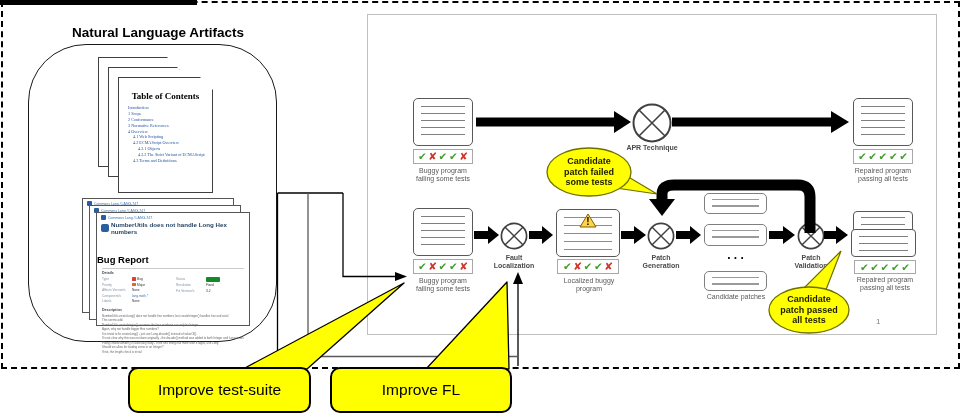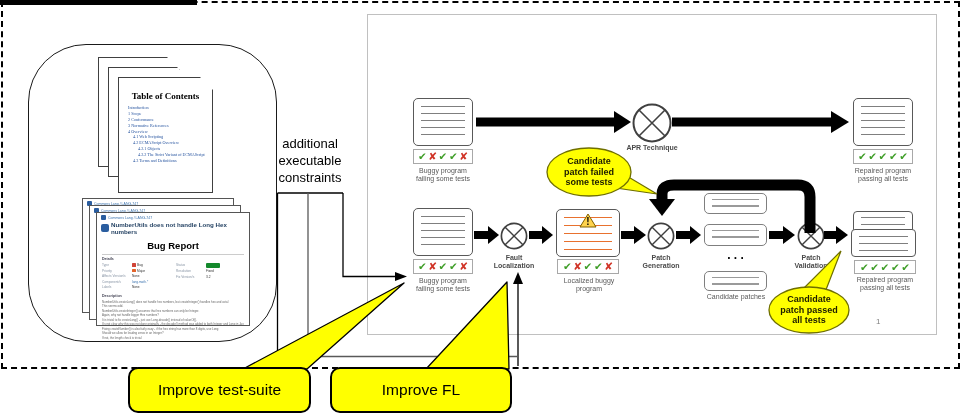--- a/index.html
+++ b/index.html
@@ -27,21 +27,21 @@
 
   #bug-p3{left:82px;top:198px;width:152px;height:115px;border-color:#555;}
   #bug-p2{left:89px;top:205px;width:152px;height:115px;border-color:#555;}
   #bug-p1{left:96px;top:212px;width:154px;height:114px;border-color:#555;}
   .crumb-row{display:flex;align-items:center;gap:2px;padding:2px 0 0 4px;}
   .jira-ic{width:5px;height:5px;background:#2a5d9f;border-radius:1px;flex:none;}
   .crumb{font-size:3.5px;color:#3b73af;}
   .bug-title-row{display:flex;align-items:center;gap:2px;padding:1px 0 0 4px;}
   .jira-ic2{width:8px;height:8px;background:#2a5d9f;border-radius:2px;flex:none;}
   .bug-title{font-size:6.2px;font-weight:bold;color:#1d3c5e;}
-  .bug-heading{text-align:center;font-size:9.5px;font-weight:bold;margin-top:5px;}
+  .bug-heading{text-align:left;font-size:9.5px;font-weight:bold;margin-top:19px;}
   .details{margin:3px 5px 0 5px;border-top:0.5px solid #ccc;padding-top:1px;}
   .sec-label{font-size:3.6px;font-weight:bold;color:#445;margin:1px 0 2px 0;}
   .details-grid{display:flex;gap:6px;}
   .dcol{flex:1;}
   .f-row{display:flex;gap:2px;margin-bottom:1.6px;}
   .f-label{width:28px;flex:none;font-size:3.2px;color:#8895a5;}
   .f-val{font-size:3.2px;color:#333;display:flex;align-items:center;gap:1.5px;}
   .f-val.link{color:#3b73af;}
   .ic{width:3.5px;height:3.5px;border-radius:0.6px;display:inline-block;flex:none;}
   .ic.bug-icon{background:#d04437;}
@@ -82,20 +82,21 @@
   #overlay{left:0;top:0;z-index:5;pointer-events:none;}
 </style>
 </head>
 <body>
 
 <div id="canvas">
 
   <div class="abs" id="frame"></div>
   <div class="abs" id="top-solid-seg"></div>
 
+  <div class="abs" id="nla-title">Natural Language Artifacts</div>
   <div class="abs" id="nla-box"></div>
 
   <div class="page dog" id="spec-p3"></div>
   <div class="page dog" id="spec-p2"></div>
   <div class="page dog" id="spec-p1">
     <div class="toc-head">Table of Contents</div>
     <div class="toc">
         <div class="toc-item i0">Introduction</div>
         <div class="toc-item i0">1 Scope</div>
         <div class="toc-item i0">2 Conformance</div>
@@ -199,23 +200,20 @@
           <div class="dline">Again, why not handle bigger Hex numbers?</div>
           <div class="dline">It is trivial to fix createLong() - just use Long.decode() instead of valueOf().</div>
           <div class="dline">It's not clear why this was not done originally - the decode() method was added to both Integer and Long in Java 1.2</div>
           <div class="dline">Fixing createNumber() is also fairly easy - if the hex string has more than 8 digits, use Long</div>
           <div class="dline">Should we allow for leading zeros in an Integer?</div>
           <div class="dline">If not, the length check is trivial</div>
         </div>
     </div>
   </div>
 
-  <div class="abs" id="constraints">additional
-executable
-constraints</div>
 
   <div class="abs" id="slide">
 
     <div class="doc" style="left:45px;top:83px;width:60px;height:48px;">
         <div class="lines"></div>
       </div>
     <div class="checks" style="left:45px;top:134px;width:60px;height:15px;">
         <span class="mk g">✔</span>
         <span class="mk r">✘</span>
         <span class="mk g">✔</span>

